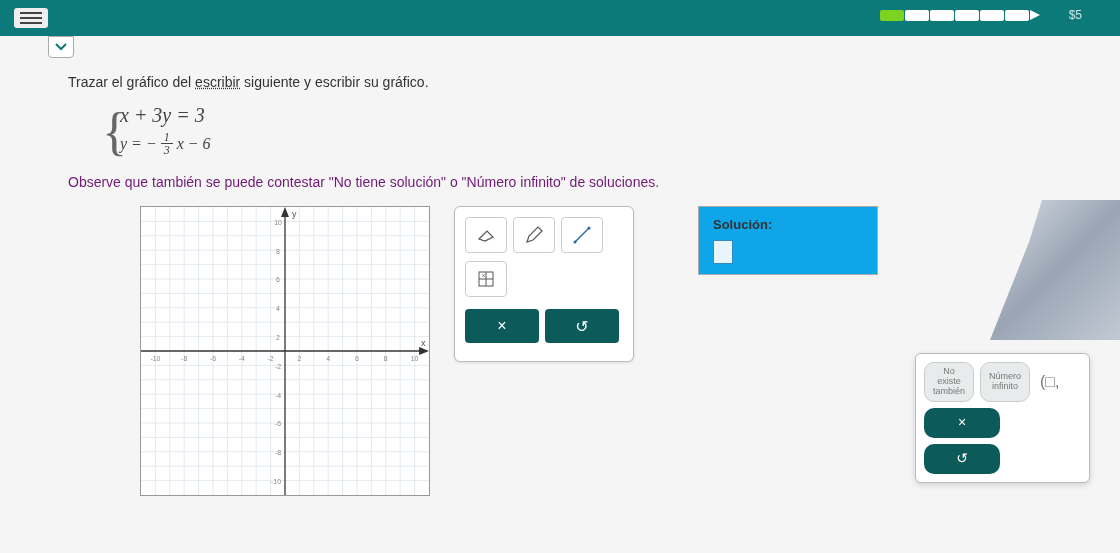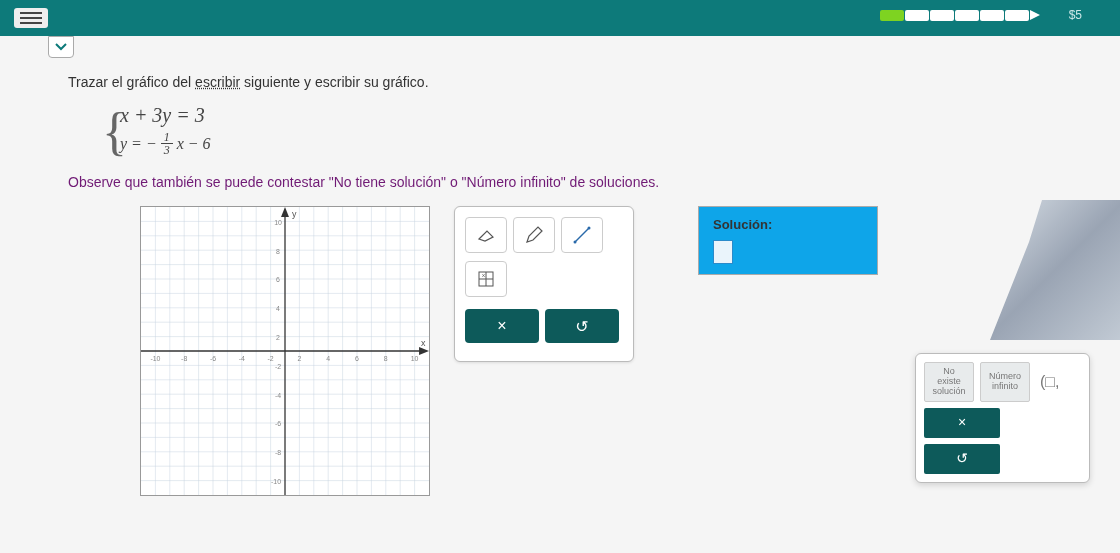--- a/index.html
+++ b/index.html
@@ -30,21 +30,21 @@
 .graph-box { width: 290px; height: 290px; border: 1px solid #999; background: #fff; position: relative; }
 .grid-svg { width: 100%; height: 100%; }
 .tools { background: #fff; border: 1px solid #bbb; border-radius: 6px; padding: 10px; width: 180px; box-shadow: 0 1px 3px rgba(0,0,0,0.1); }
 .tool-row { display: flex; gap: 6px; margin-bottom: 8px; }
 .tool-btn { width: 42px; height: 36px; border: 1px solid #ccc; border-radius: 4px; background: #fff; display: flex; align-items: center; justify-content: center; cursor: pointer; }
 .tool-btn.wide { width: 74px; height: 34px; background: #0d5a5a; color: #fff; border: none; }
 .sol-box { background: #0ea5e9; border: 1px solid #aaa; padding: 10px 14px; width: 180px; margin-left: 40px; }
 .sol-label { font-size: 13px; font-weight: bold; color: #333; margin-bottom: 8px; }
 .sol-input { width: 20px; height: 24px; border: 1px solid #2a8aca; background: #eaf4fb; }
 .side-panel { position: absolute; right: 30px; bottom: 70px; background: #fff; border: 1px solid #bbb; border-radius: 6px; padding: 8px; box-shadow: 0 2px 6px rgba(0,0,0,0.15); display: flex; gap: 6px; flex-wrap: wrap; width: 175px; }
-.side-btn { width: 50px; height: 40px; background: #e8ebec; border: 1px solid #ccc; border-radius: 2px; font-size: 9px; color: #777; display: flex; flex-direction: column; align-items: center; justify-content: center; cursor: pointer; text-align: center; line-height: 1.1; }
+.side-btn { width: 50px; height: 40px; background: #e8ebec; border: 1px solid #ccc; border-radius: 10px; font-size: 9px; color: #777; display: flex; flex-direction: column; align-items: center; justify-content: center; cursor: pointer; text-align: center; line-height: 1.1; }
 .side-btn.dark { background: #0d5a5a; color: #fff; border: none; width: 76px; height: 30px; font-size: 14px; }
 .paren { font-size: 16px; color: #777; display: flex; align-items: center; padding: 0 4px; }
 .corner-img { position: absolute; right: 0; top: 200px; width: 130px; height: 140px; background: linear-gradient(135deg, #d4dce4 0%, #8a96a8 50%, #b8c2ce 100%); clip-path: polygon(40% 0, 100% 0, 100% 100%, 0 100%, 30% 30%); opacity: 0.85; }
 </style>
 </head>
 <body>
 
 <div class="header">
   <div class="menu-wrap">
     <div class="menu-icon">
@@ -209,21 +209,21 @@
       <div class="sol-input"></div>
     </div>
 
   </div>
 </div>
 
 <div class="side-panel">
   <div class="side-btn">
     <span>No</span>
     <span>existe</span>
-    <span>solución</span>
+    <span>también</span>
   </div>
   <div class="side-btn">
     <span>Número</span>
     <span>infinito</span>
   </div>
   <div class="paren">(□,</div>
   <div class="side-btn dark">
       <span>×</span>
     </div>
   <div class="side-btn dark">

